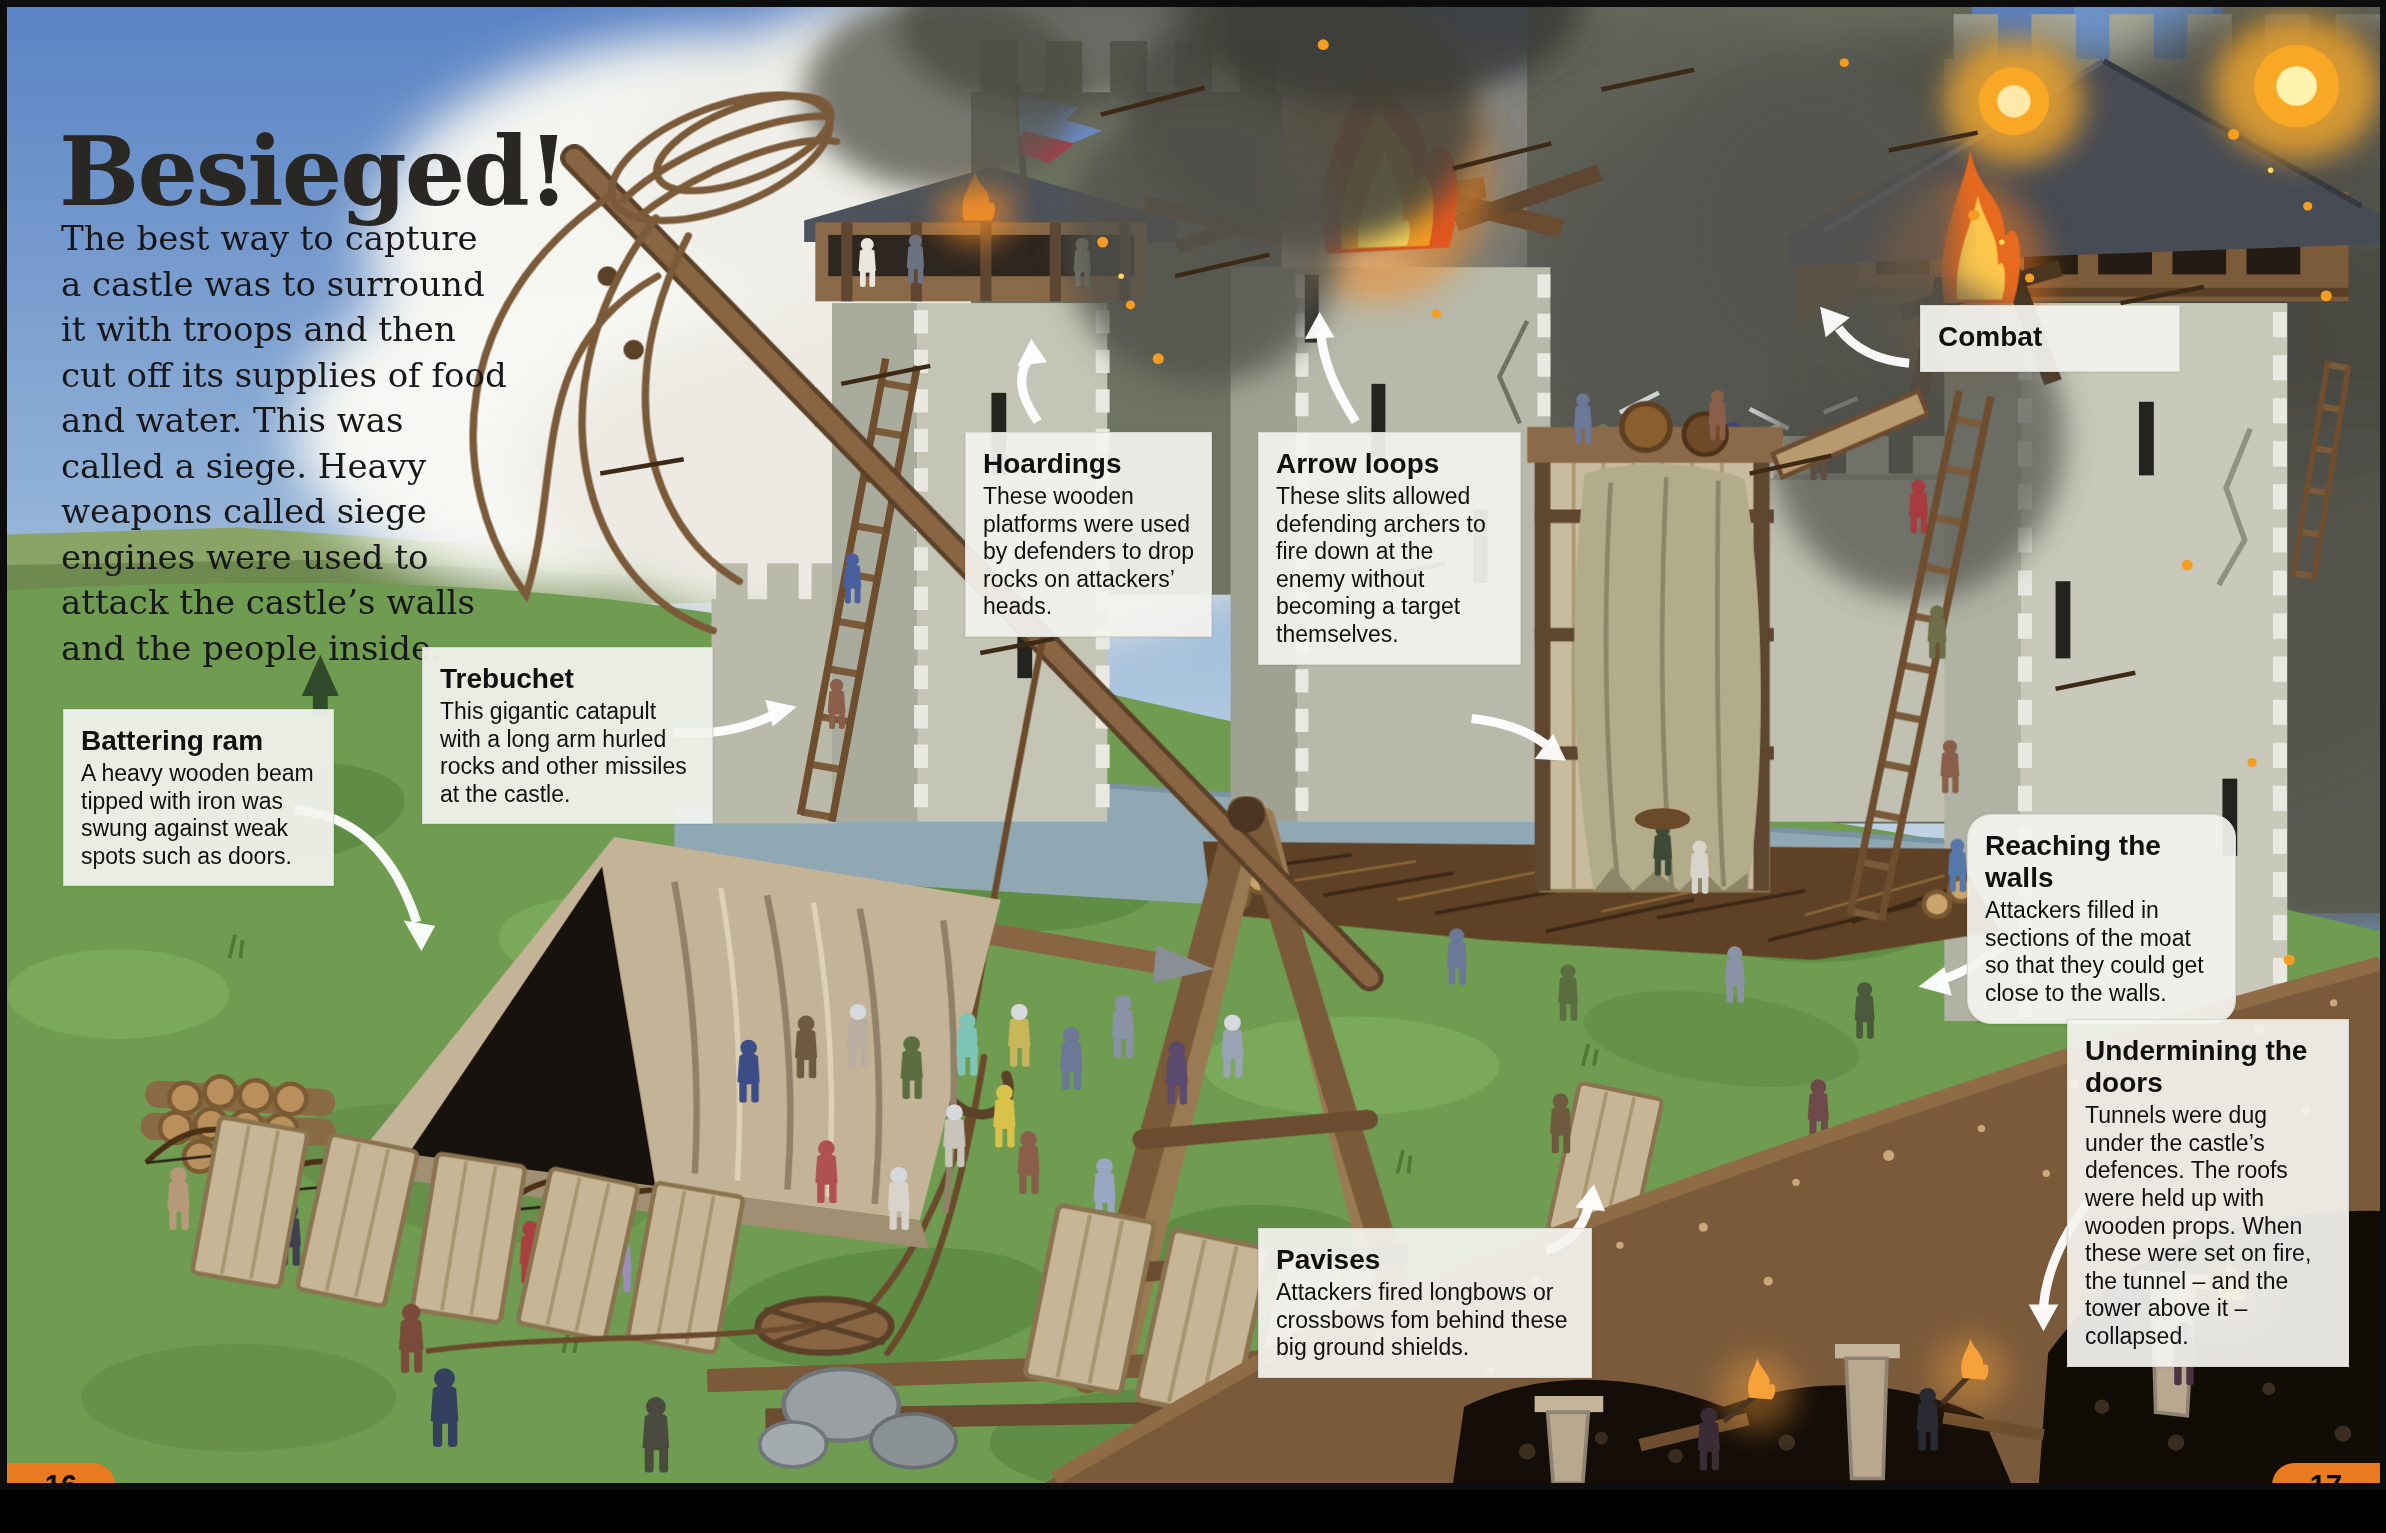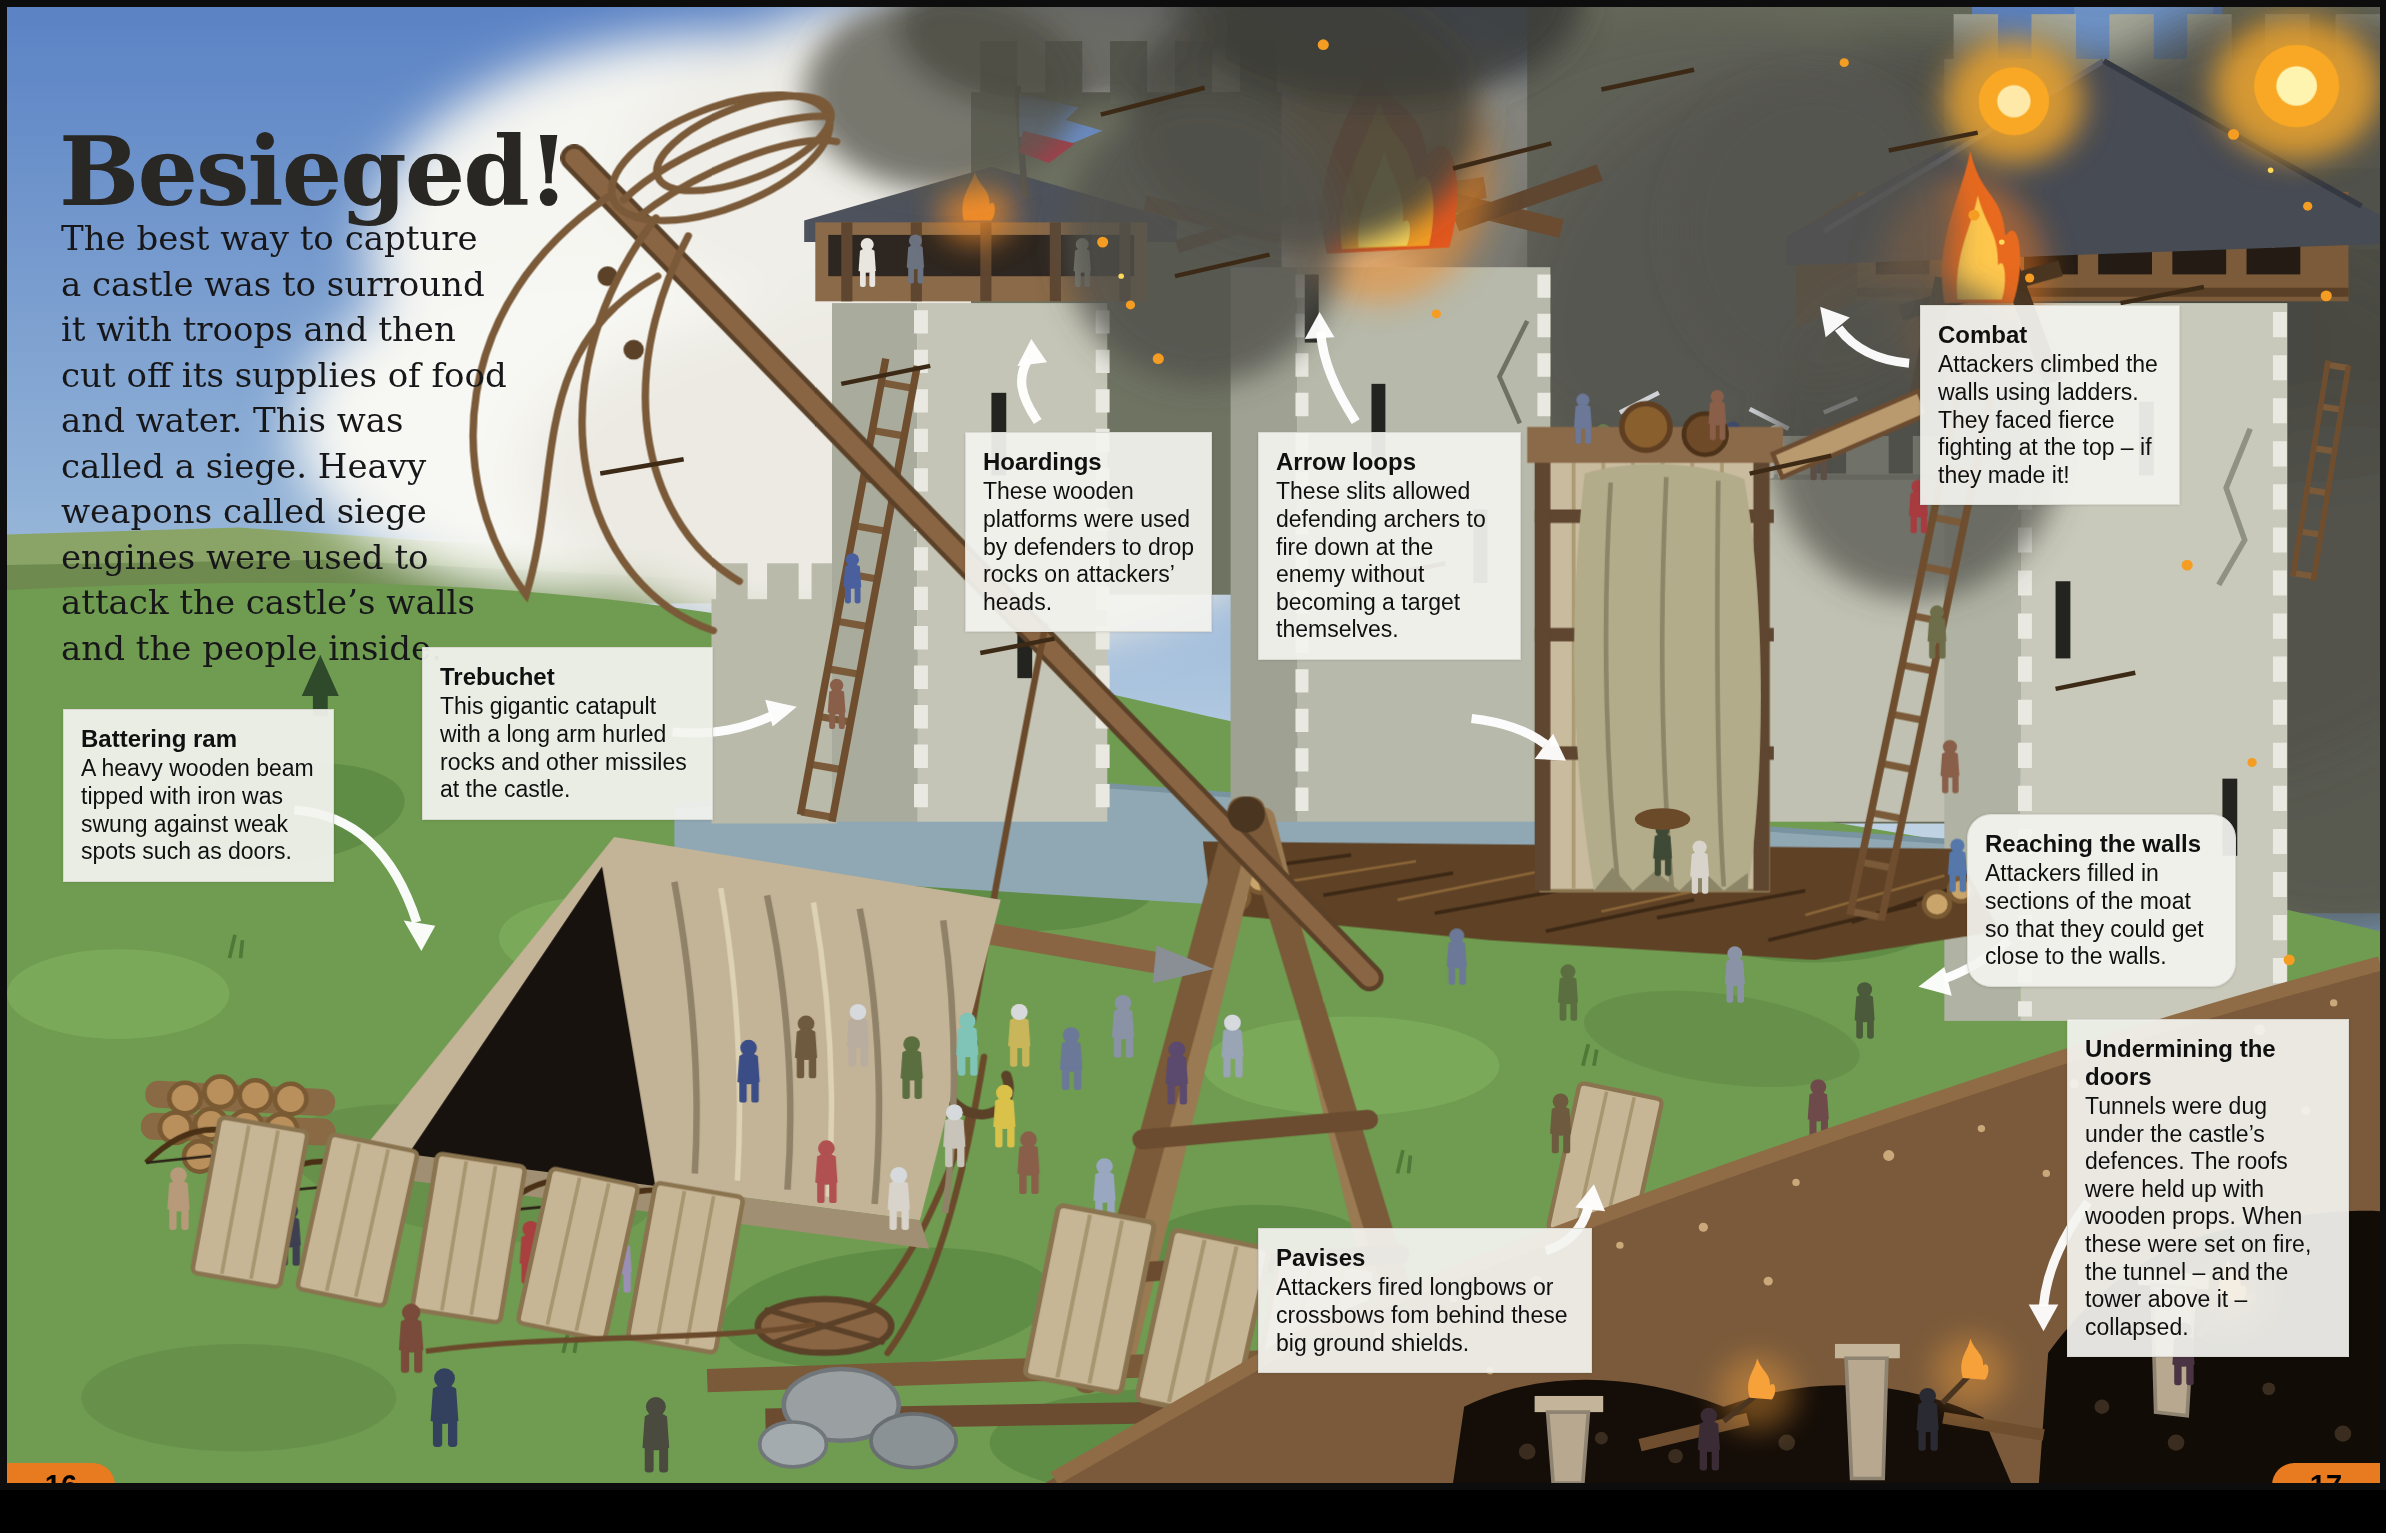--- a/index.html
+++ b/index.html
@@ -18,21 +18,21 @@
     position:absolute;left:54px;top:175px;width:446px;
     font-family:"DejaVu Serif",serif;font-size:34px;line-height:1.34;
     color:#17171a;
   }
   .callout{
     position:absolute;background:rgba(243,243,239,.93);
     border:0.9px solid #d9d9d1;box-shadow:0 0.9px 2.8px rgba(0,0,0,.12);
     padding:15px 17px;color:#101010;
     font-size:23px;line-height:1.2;
   }
-  .callout h3{margin:0 0 2.8px 0;font-size:24px;line-height:1.15;}
+  .callout h3{margin:0 0 2.8px 0;font-size:28px;line-height:1.15;}
   .callout p{margin:0;}
   .c-battering{left:56px;top:702px;width:235px;}
   .c-trebuchet{left:415px;top:640px;width:255px;}
   .c-hoardings{left:958px;top:425px;width:211px;}
   .c-arrowloops{left:1251px;top:425px;width:227px;}
   .c-belfry{left:1254px;top:637px;width:216px;}
   .c-combat{left:1913px;top:298px;width:224px;}
   .c-reaching{left:1960px;top:807px;width:233px;border-radius:24px;}
   .c-undermining{left:2060px;top:1012px;width:246px;}
   .c-pavises{left:1251px;top:1221px;width:298px;}
@@ -666,21 +666,20 @@
 </div>
 
 <div class="callout c-arrowloops">
   <h3>Arrow loops</h3>
   <p>These slits allowed defending archers to fire down at the enemy without becoming a target themselves.</p>
 </div>
 
 
 <div class="callout c-combat">
   <h3>Combat</h3>
-  <p>Attackers climbed the walls using ladders. They faced fierce fighting at the top – if they made it!</p>
 </div>
 
 <div class="callout c-reaching">
   <h3>Reaching the walls</h3>
   <p>Attackers filled in sections of the moat so that they could get close to the walls.</p>
 </div>
 
 <div class="callout c-undermining">
   <h3>Undermining the doors</h3>
   <p>Tunnels were dug under the castle’s defences. The roofs were held up with wooden props. When these were set on fire, the tunnel – and the tower above it – collapsed.</p>

